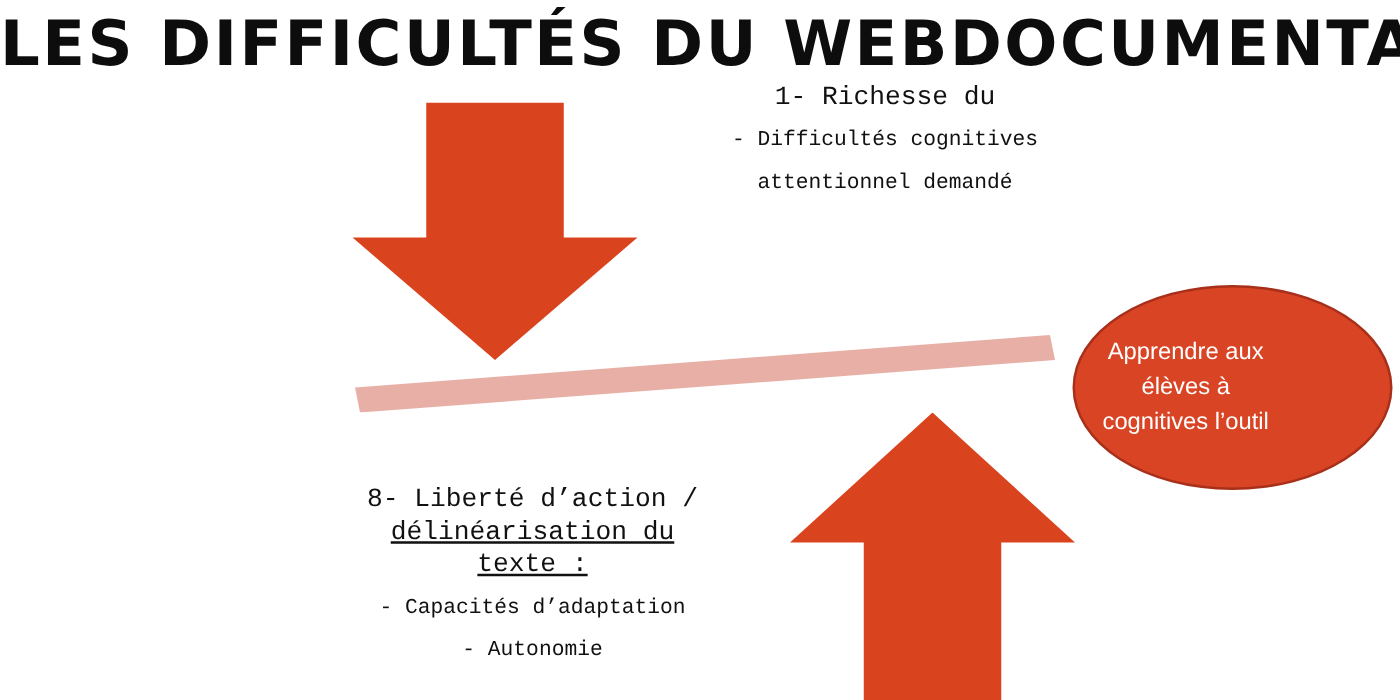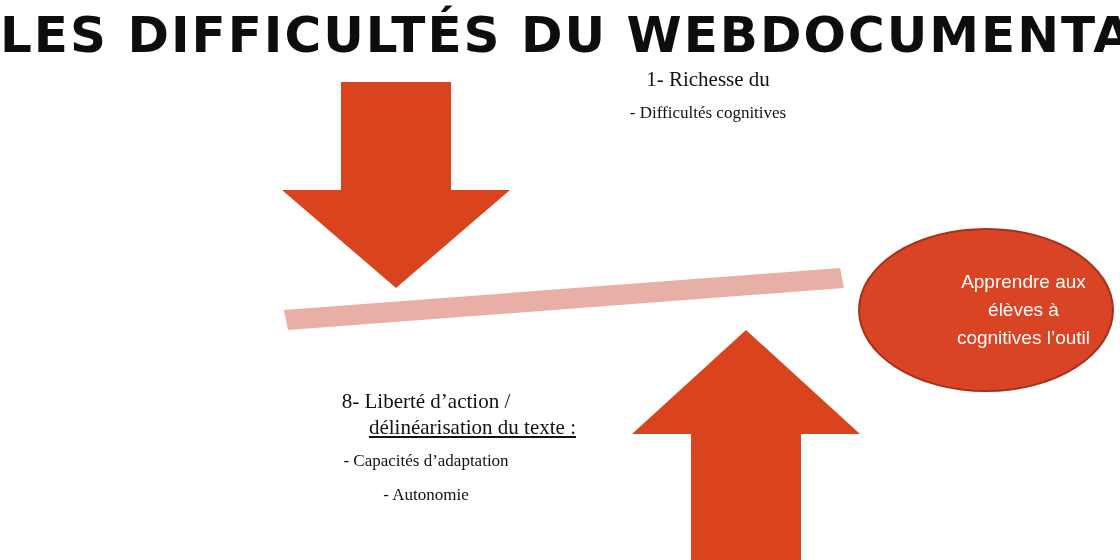--- a/index.html
+++ b/index.html
@@ -66,56 +66,55 @@
     position: absolute;
     left: 858px;
     top: 228px;
     width: 252px;
     height: 160px;
     background: #d94424;
     border: 2px solid #a8301a;
     border-radius: 50%;
     display: flex;
     align-items: center;
-    justify-content: flex-end;
+    justify-content: flex-start;
   }
   #ellipse-text {
     color: #ffffff;
     font-family: "Liberation Sans", sans-serif;
     font-size: 19px;
     line-height: 28px;
     text-align: center;
     padding: 0 22px;
   }
 
   
   .textblock {
     position: absolute;
     text-align: center;
-    font-family: Liberation Serif, serif;
+    font-family: Liberation Mono, monospace;
     color: #111111;
   }
   .tb-line {
     display: block;
   }
   .tb-head {
     font-size: 21px;
     line-height: 26px;
   }
   .tb-item {
     font-size: 17px;
     line-height: 26px;
   }
   .spacer {
     display: block;
     height: 8px;
   }
   .underline {
     text-decoration: underline;
-    text-align: right;
   }
 
   #block-1 {
     left: 568px;
     top: 66px;
     width: 280px;
   }
   #block-2 {
     left: 276px;
     top: 388px;
@@ -147,20 +146,21 @@
       <span class="tb-line">élèves à</span>
       <span class="tb-line">cognitives l’outil</span>
     </div>
   </div>
 
   <div class="textblock" id="block-1">
     <span class="tb-line tb-head">1- Richesse du</span>
     <span class="spacer"></span>
     <span class="tb-line tb-item">- Difficultés cognitives</span>
     <span class="spacer"></span>
+    <span class="tb-line tb-item">attentionnel demandé</span>
   </div>
 
   <div class="textblock" id="block-2">
     <span class="tb-line tb-head">8- Liberté d’action /</span>
     <span class="tb-line tb-head underline">délinéarisation du texte :</span>
     <span class="spacer"></span>
     <span class="tb-line tb-item">- Capacités d’adaptation</span>
     <span class="spacer"></span>
     <span class="tb-line tb-item">- Autonomie</span>
   </div>

